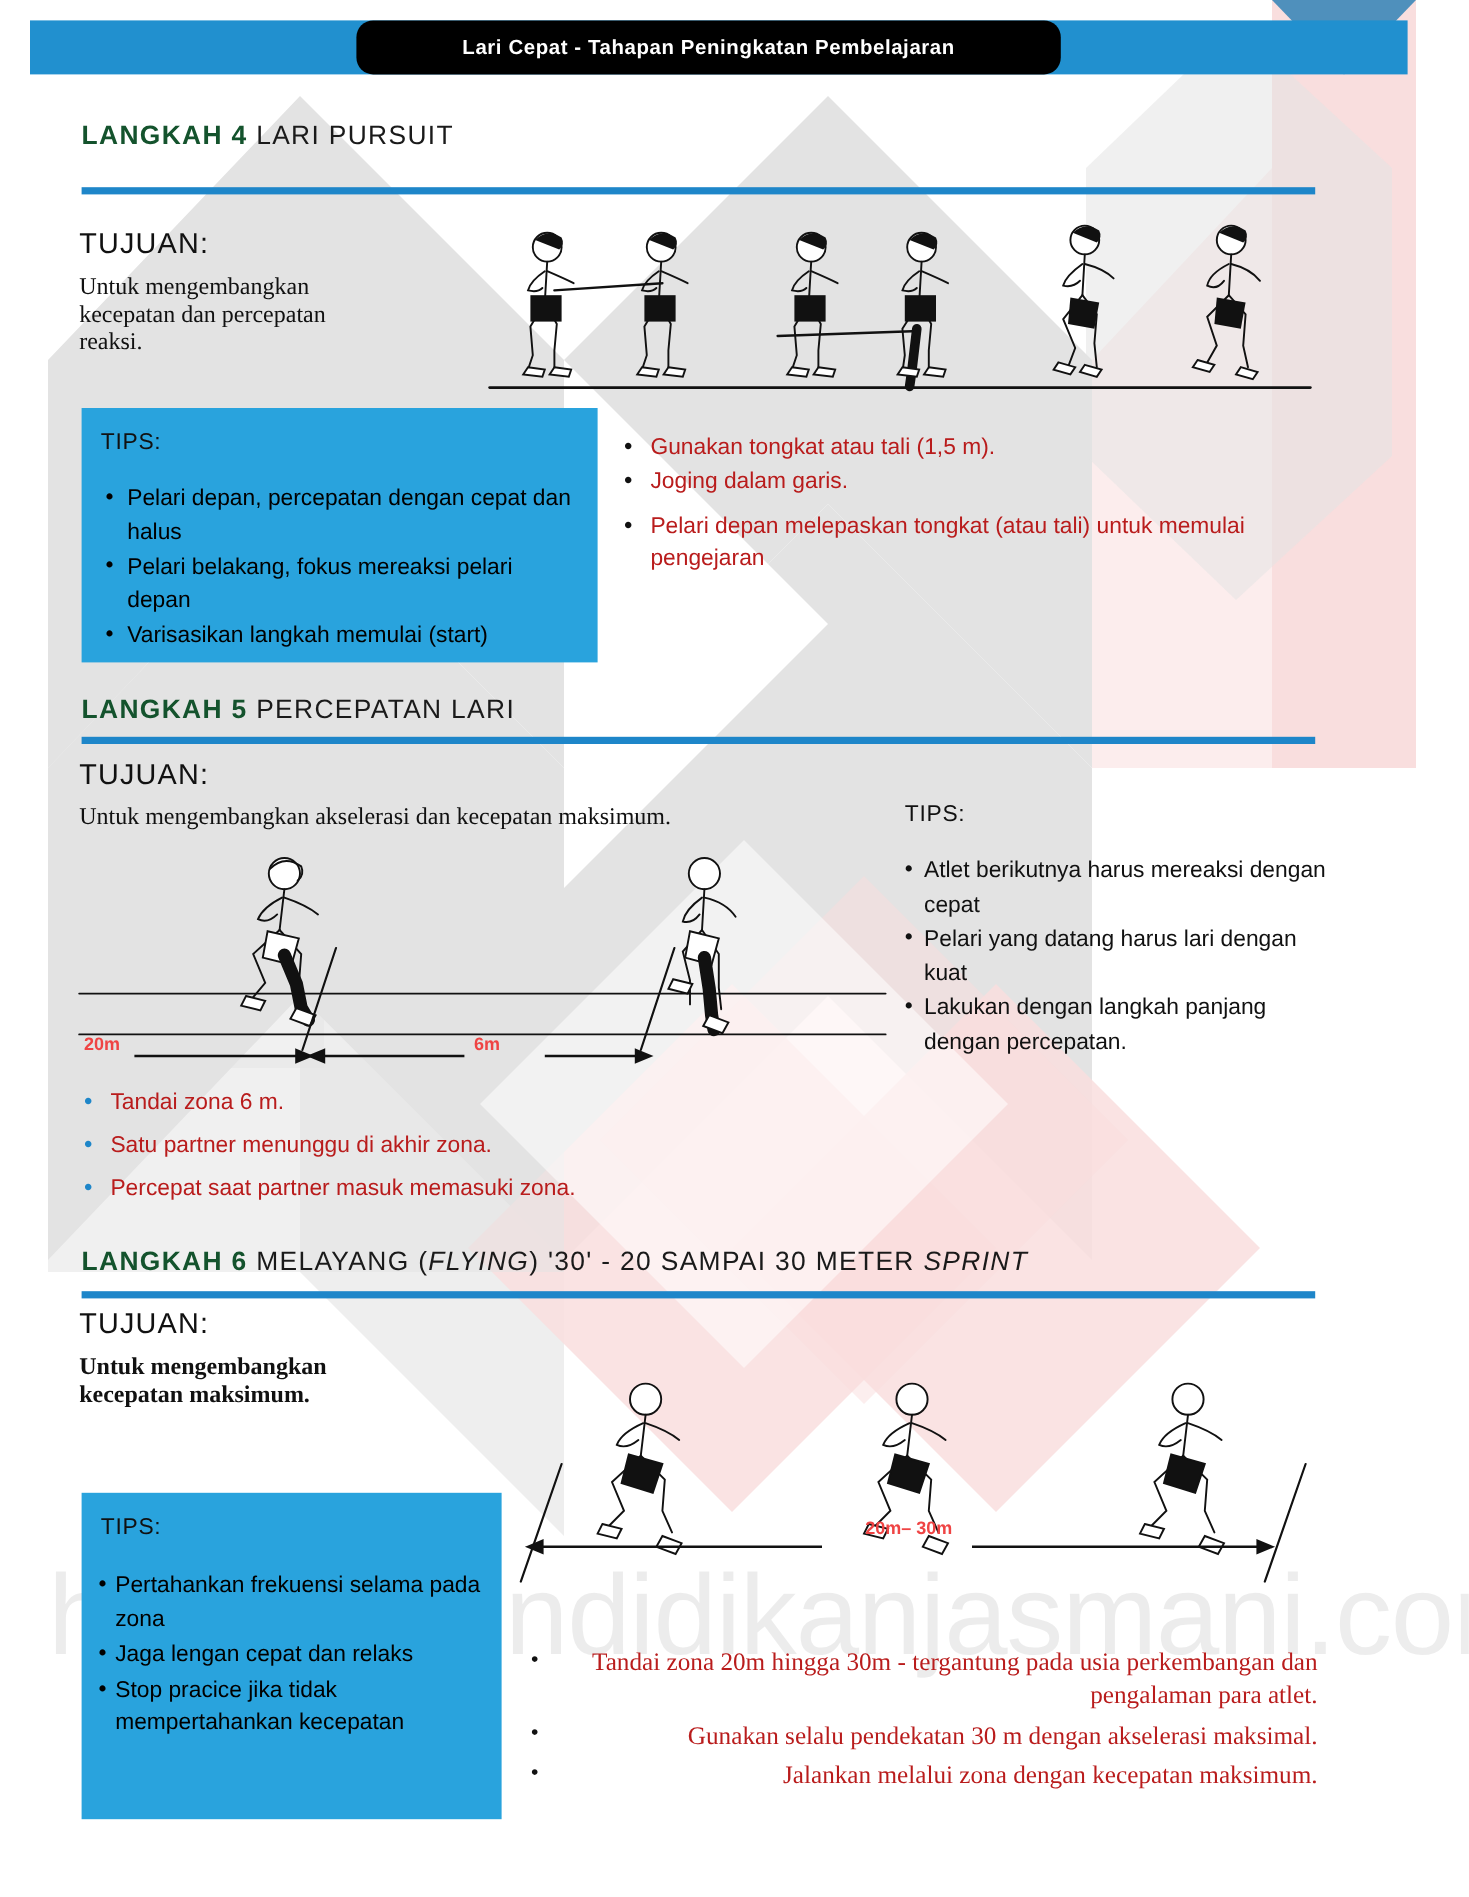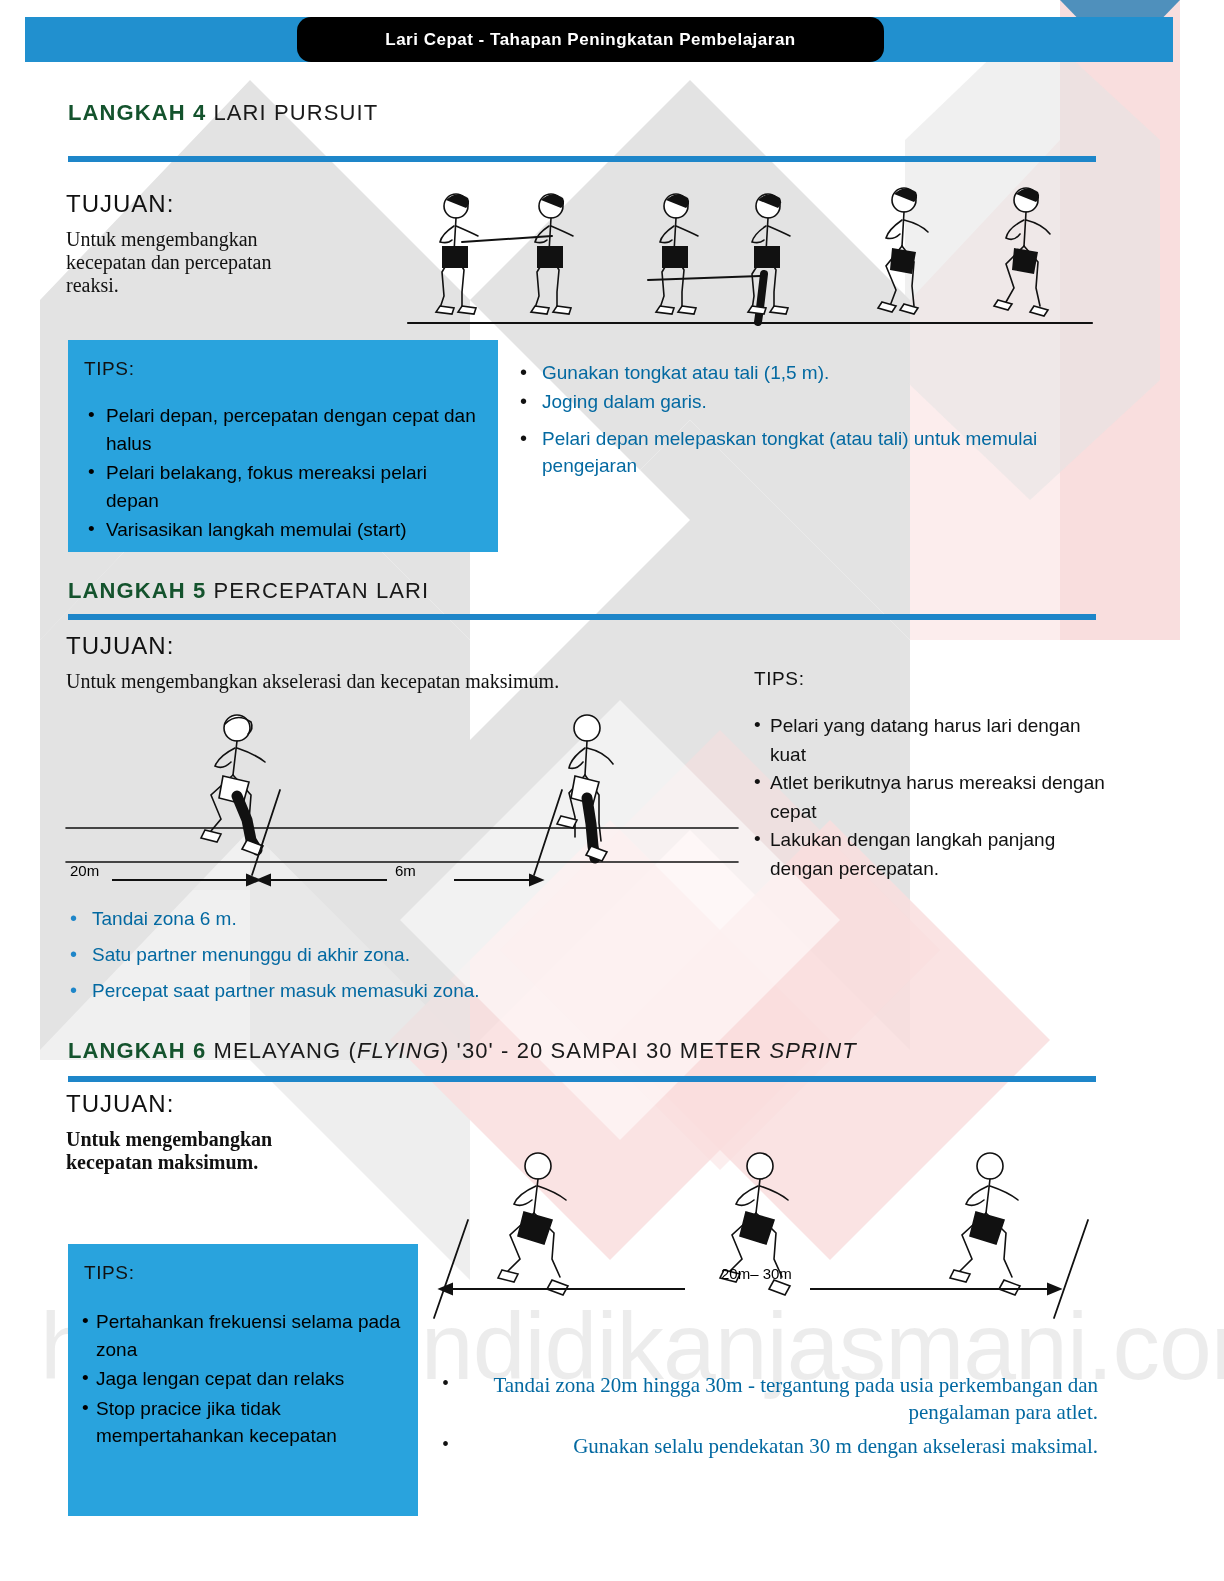--- a/index.html
+++ b/index.html
@@ -32,34 +32,34 @@
 
   
   .tips{position:absolute;background:#29a3dd;z-index:6;}
   .tips-lbl{font-size:19px;letter-spacing:.6px;color:#111;}
   .tips ul{list-style:none;margin:0;padding:0;}
   .tips li{font-size:19px;line-height:1.45;color:#000000;position:relative;padding-left:20px;margin-bottom:2px;}
   .tips li:before{content:"\2022";position:absolute;left:2px;top:-1px;font-size:19px;}
 
   
   ul.plain{list-style:none;margin:0;padding:0;}
-  ul.plain li{font-size:19px;line-height:1.42;color:#0369a1;position:relative;padding-left:26px;}
+  ul.plain li{font-size:19px;line-height:1.42;color:#b91c1c;position:relative;padding-left:26px;}
   ul.plain li:before{content:"\2022";position:absolute;left:4px;top:-2px;font-size:20px;color:#111;}
   ul.blue-b li:before{color:#1e86c9;font-size:20px;}
   ul.serif-list li{font-family:"Liberation Serif", serif;font-size:21px;line-height:1.3;}
 
   
   .tips-open{position:absolute;z-index:6;}
   .tips-open ul{list-style:none;margin:0;padding:0;}
   .tips-open li{font-size:19px;line-height:1.5;color:#111;position:relative;padding-left:16px;}
   .tips-open li:before{content:"\2022";position:absolute;left:0;top:-1px;}
 
   
   .diagram{position:absolute;z-index:5;}
-  .dim-lbl{font-size:15px;font-weight:normal;color:#000000;}
+  .dim-lbl{font-size:15px;font-weight:bold;color:#ef4444;}
 
   
   .wm{position:absolute;left:40px;top:1292px;width:1100px;z-index:4;
       font-size:95px;color:#000;opacity:.07;white-space:nowrap;letter-spacing:-1px;
       font-family:"Liberation Sans", sans-serif;}
 </style>
 </head>
 <body>
 
 <div class="page">
@@ -235,22 +235,22 @@
   <div class="rule" style="left:68px;top:614px;width:1028px;"></div>
 
   <div class="sec" style="left:66px;top:632px;width:700px;">
     <div class="tujuan-lbl">TUJUAN:</div>
     <div class="tujuan-txt" style="margin-top:10px;">Untuk mengembangkan akselerasi dan kecepatan maksimum.</div>
   </div>
 
   <div class="tips-open" style="left:754px;top:668px;width:360px;">
     <div class="tips-lbl">TIPS:</div>
     <ul style="margin-top:22px;">
+      <li>Atlet berikutnya harus mereaksi dengan cepat</li>
       <li>Pelari yang datang harus lari dengan kuat</li>
-      <li>Atlet berikutnya harus mereaksi dengan cepat</li>
       <li>Lakukan dengan langkah panjang dengan percepatan.</li>
     </ul>
   </div>
 
   <div class="diagram" style="left:62px;top:700px;width:680px;height:190px;">
     <svg viewBox="0 0 680 190" xmlns="http://www.w3.org/2000/svg">
       <g stroke="#111" fill="none" stroke-width="1.6" stroke-linecap="round">
 
         <g transform="translate(135,10)">
           <circle cx="40" cy="18" r="13" fill="#fff"></circle>
@@ -375,15 +375,16 @@
     <ul style="margin:24px 12px 0 12px;">
       <li style="padding-left:16px;">Pertahankan frekuensi selama pada zona</li>
       <li style="padding-left:16px;">Jaga lengan cepat dan relaks</li>
       <li style="padding-left:16px;">Stop pracice jika tidak mempertahankan kecepatan</li>
     </ul>
   </div>
 
   <ul class="plain serif-list" style="position:absolute;left:438px;top:1372px;width:660px;z-index:7;text-align:right;">
     <li style="margin-bottom:6px;">Tandai zona 20m hingga 30m - tergantung pada usia perkembangan dan pengalaman para atlet.</li>
     <li style="margin-bottom:6px;">Gunakan selalu pendekatan 30 m dengan akselerasi maksimal.</li>
+    <li>Jalankan melalui zona dengan kecepatan maksimum.</li>
   </ul>
 
 </div>
 
 </body></html>

